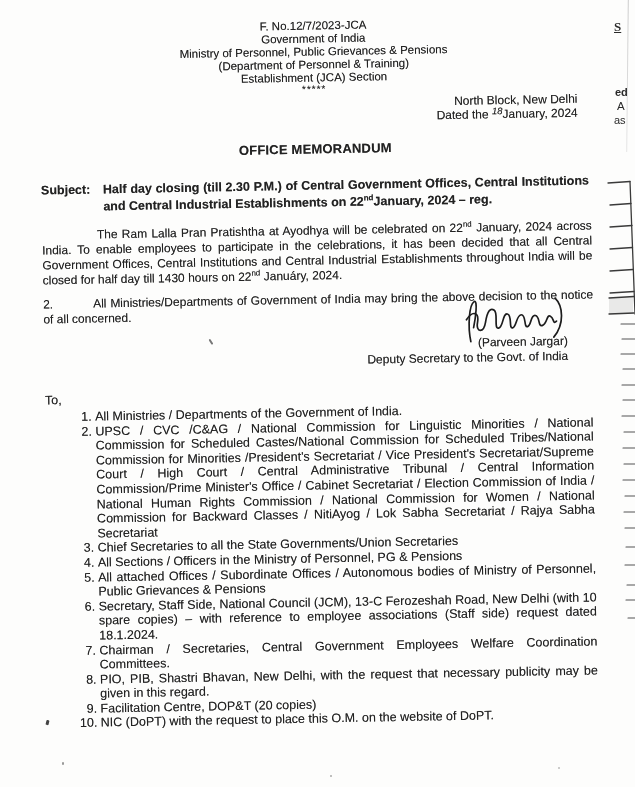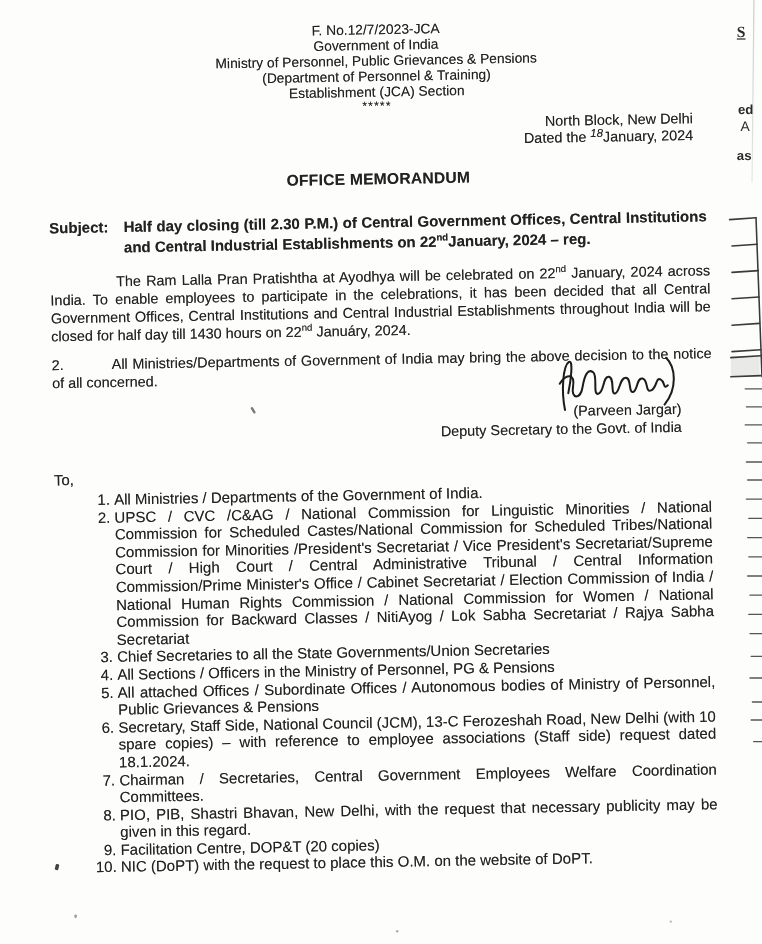--- a/index.html
+++ b/index.html
@@ -34,21 +34,21 @@
   .sig-scribble{position:absolute;top:284px;left:416px;width:108px;height:54px;}
   .sig-text{margin-top:16px;text-align:right;padding-right:26px;line-height:15px;}
   .to-label{margin-top:20px;font-size:12.5px;}
   ol.recipients{margin:2px 0 0;padding-left:50px;font-size:12.5px;line-height:14.6px;}
   ol.recipients li{text-align:justify;padding-right:2px;}
   
   .edge-frag{position:absolute;color:#2a2a2a;font-size:11px;line-height:11px;}
   .frag-s{left:614px;top:21px;font-family:"Liberation Serif",serif;font-weight:bold;font-size:13px;text-decoration:underline;}
   .frag-ed{left:615px;top:87px;font-weight:bold;}
   .frag-a{left:617px;top:101px;font-size:11.5px;}
-  .frag-as{left:614px;top:125px;font-weight:bold;}
+  .frag-as{left:614px;top:115px;}
   .page-edge-line{position:absolute;left:627px;top:0;width:1px;height:152px;
     background:linear-gradient(#cccccc,#e6e6e6);transform:rotate(.6deg);}
   .binding-svg{position:absolute;left:600px;top:172px;}
   .speck{position:absolute;background:#444;border-radius:1px;}
   .sp1{left:46px;top:720px;width:2.5px;height:5px;transform:rotate(14deg);}
   .sp2{left:210px;top:339px;width:1.5px;height:6px;background:#777;transform:rotate(-32deg);}
   .sp3{left:62px;top:762px;width:2px;height:3px;background:#999;}
   .sp4{left:330px;top:775px;width:2px;height:2px;background:#aaa;}
   .sp5{left:558px;top:767px;width:2px;height:2px;background:#bbb;}
 </style>

